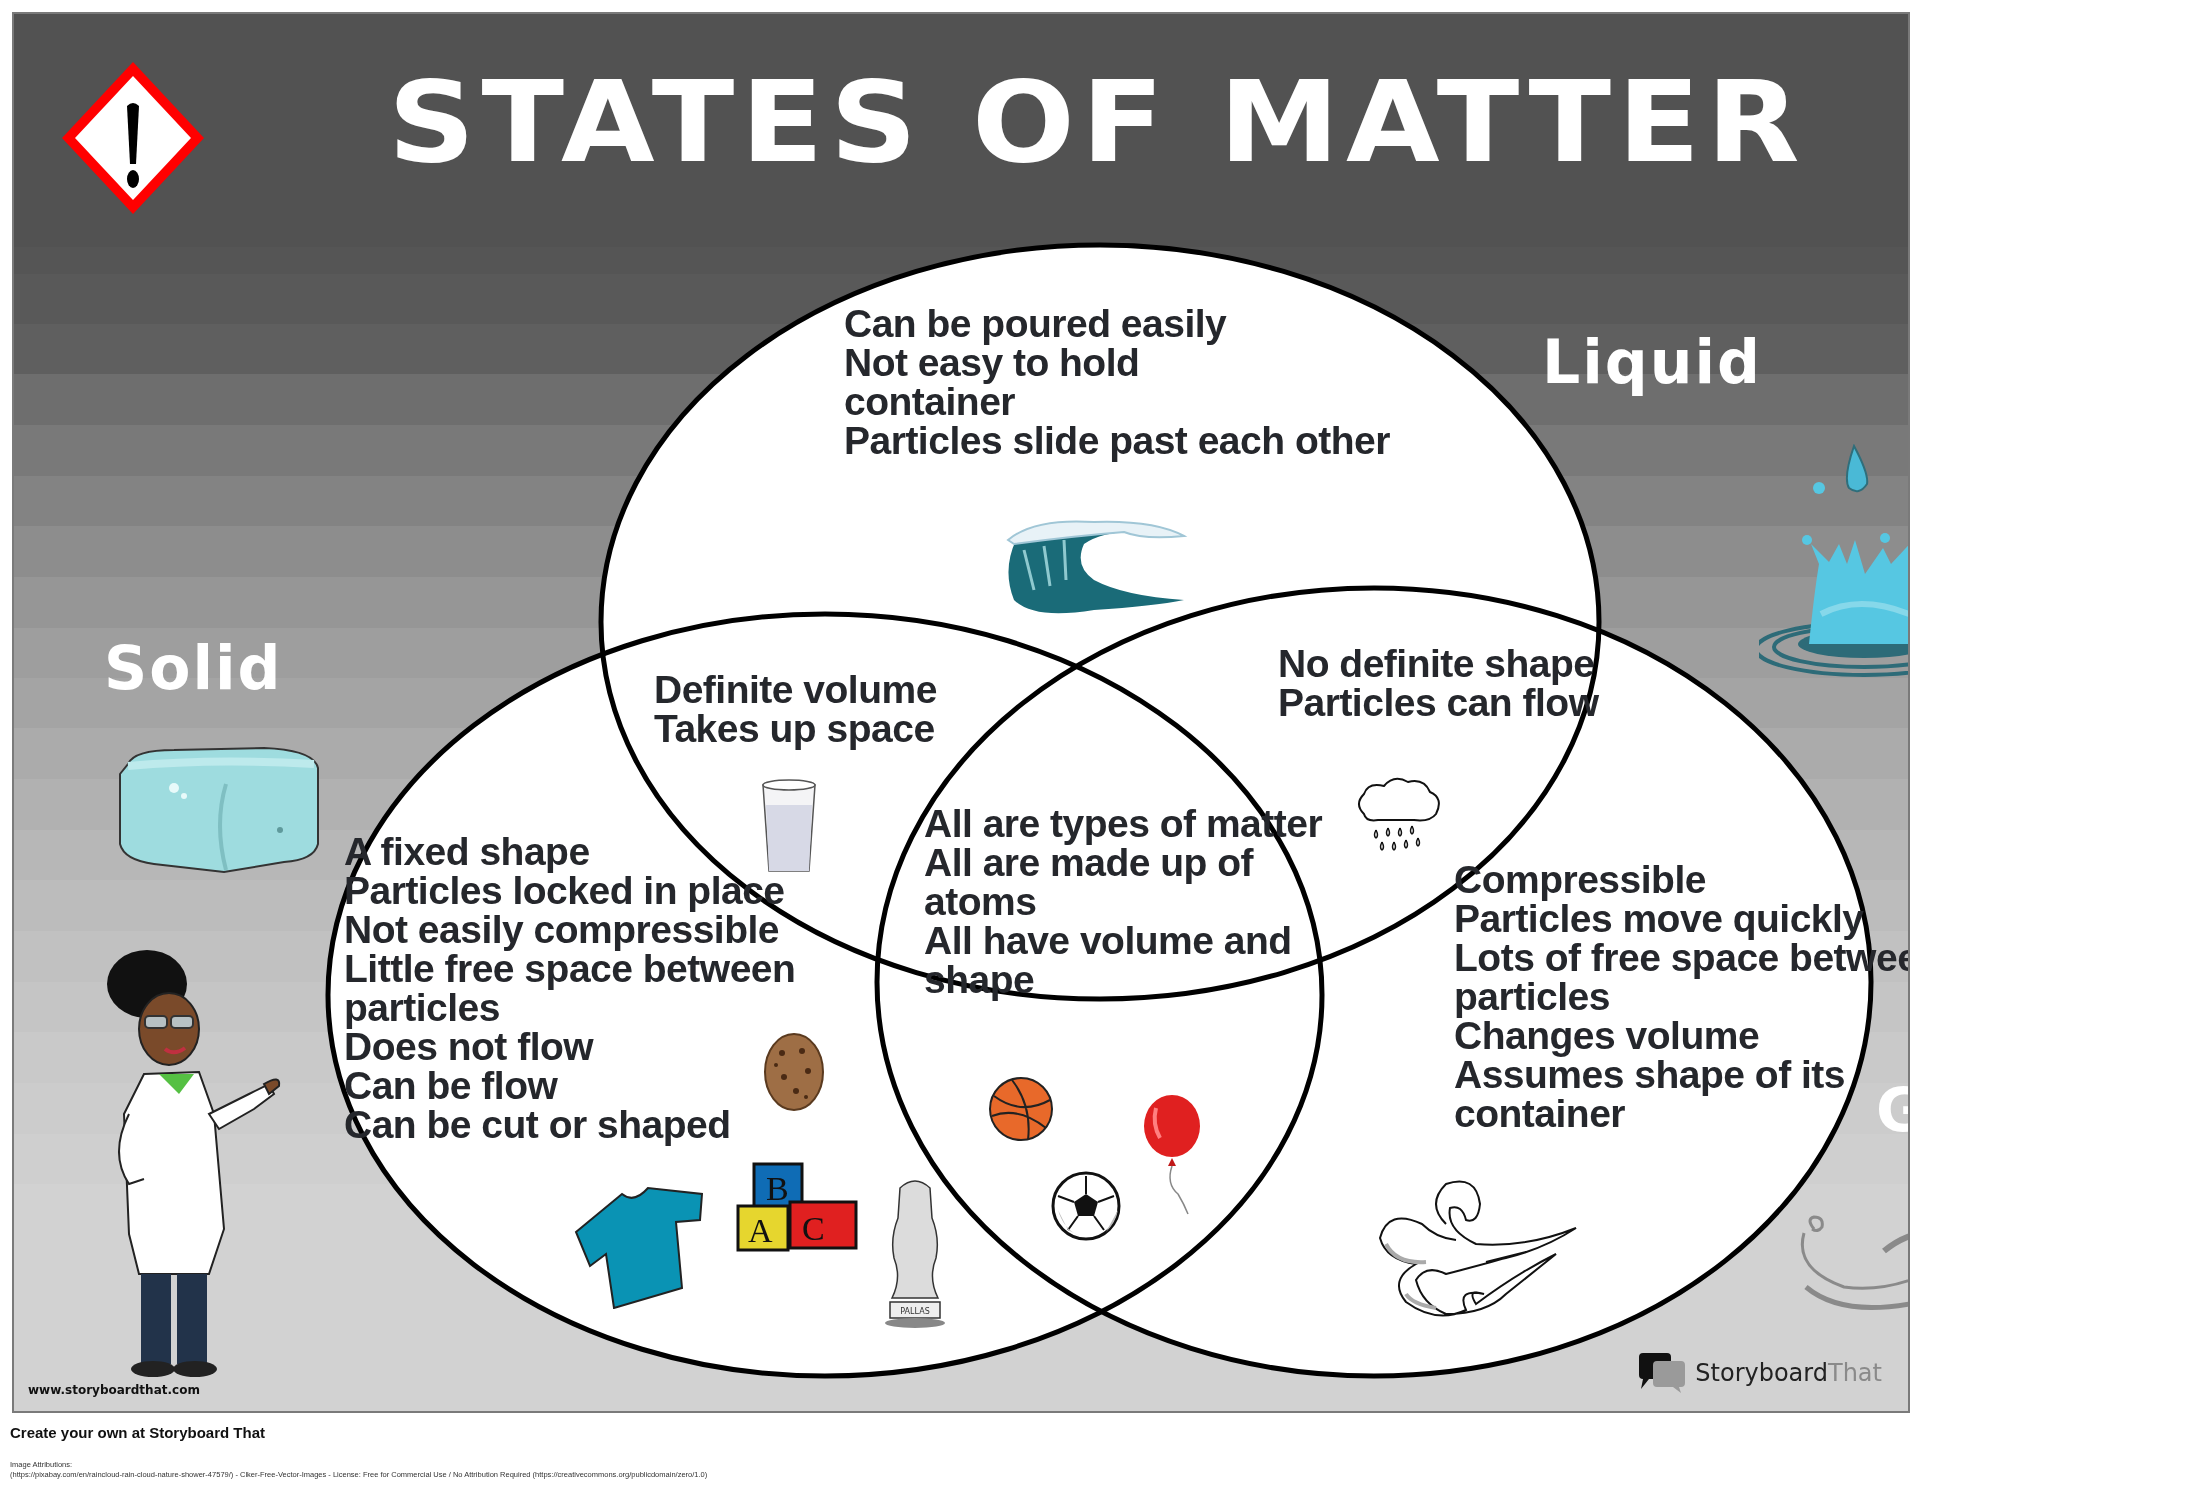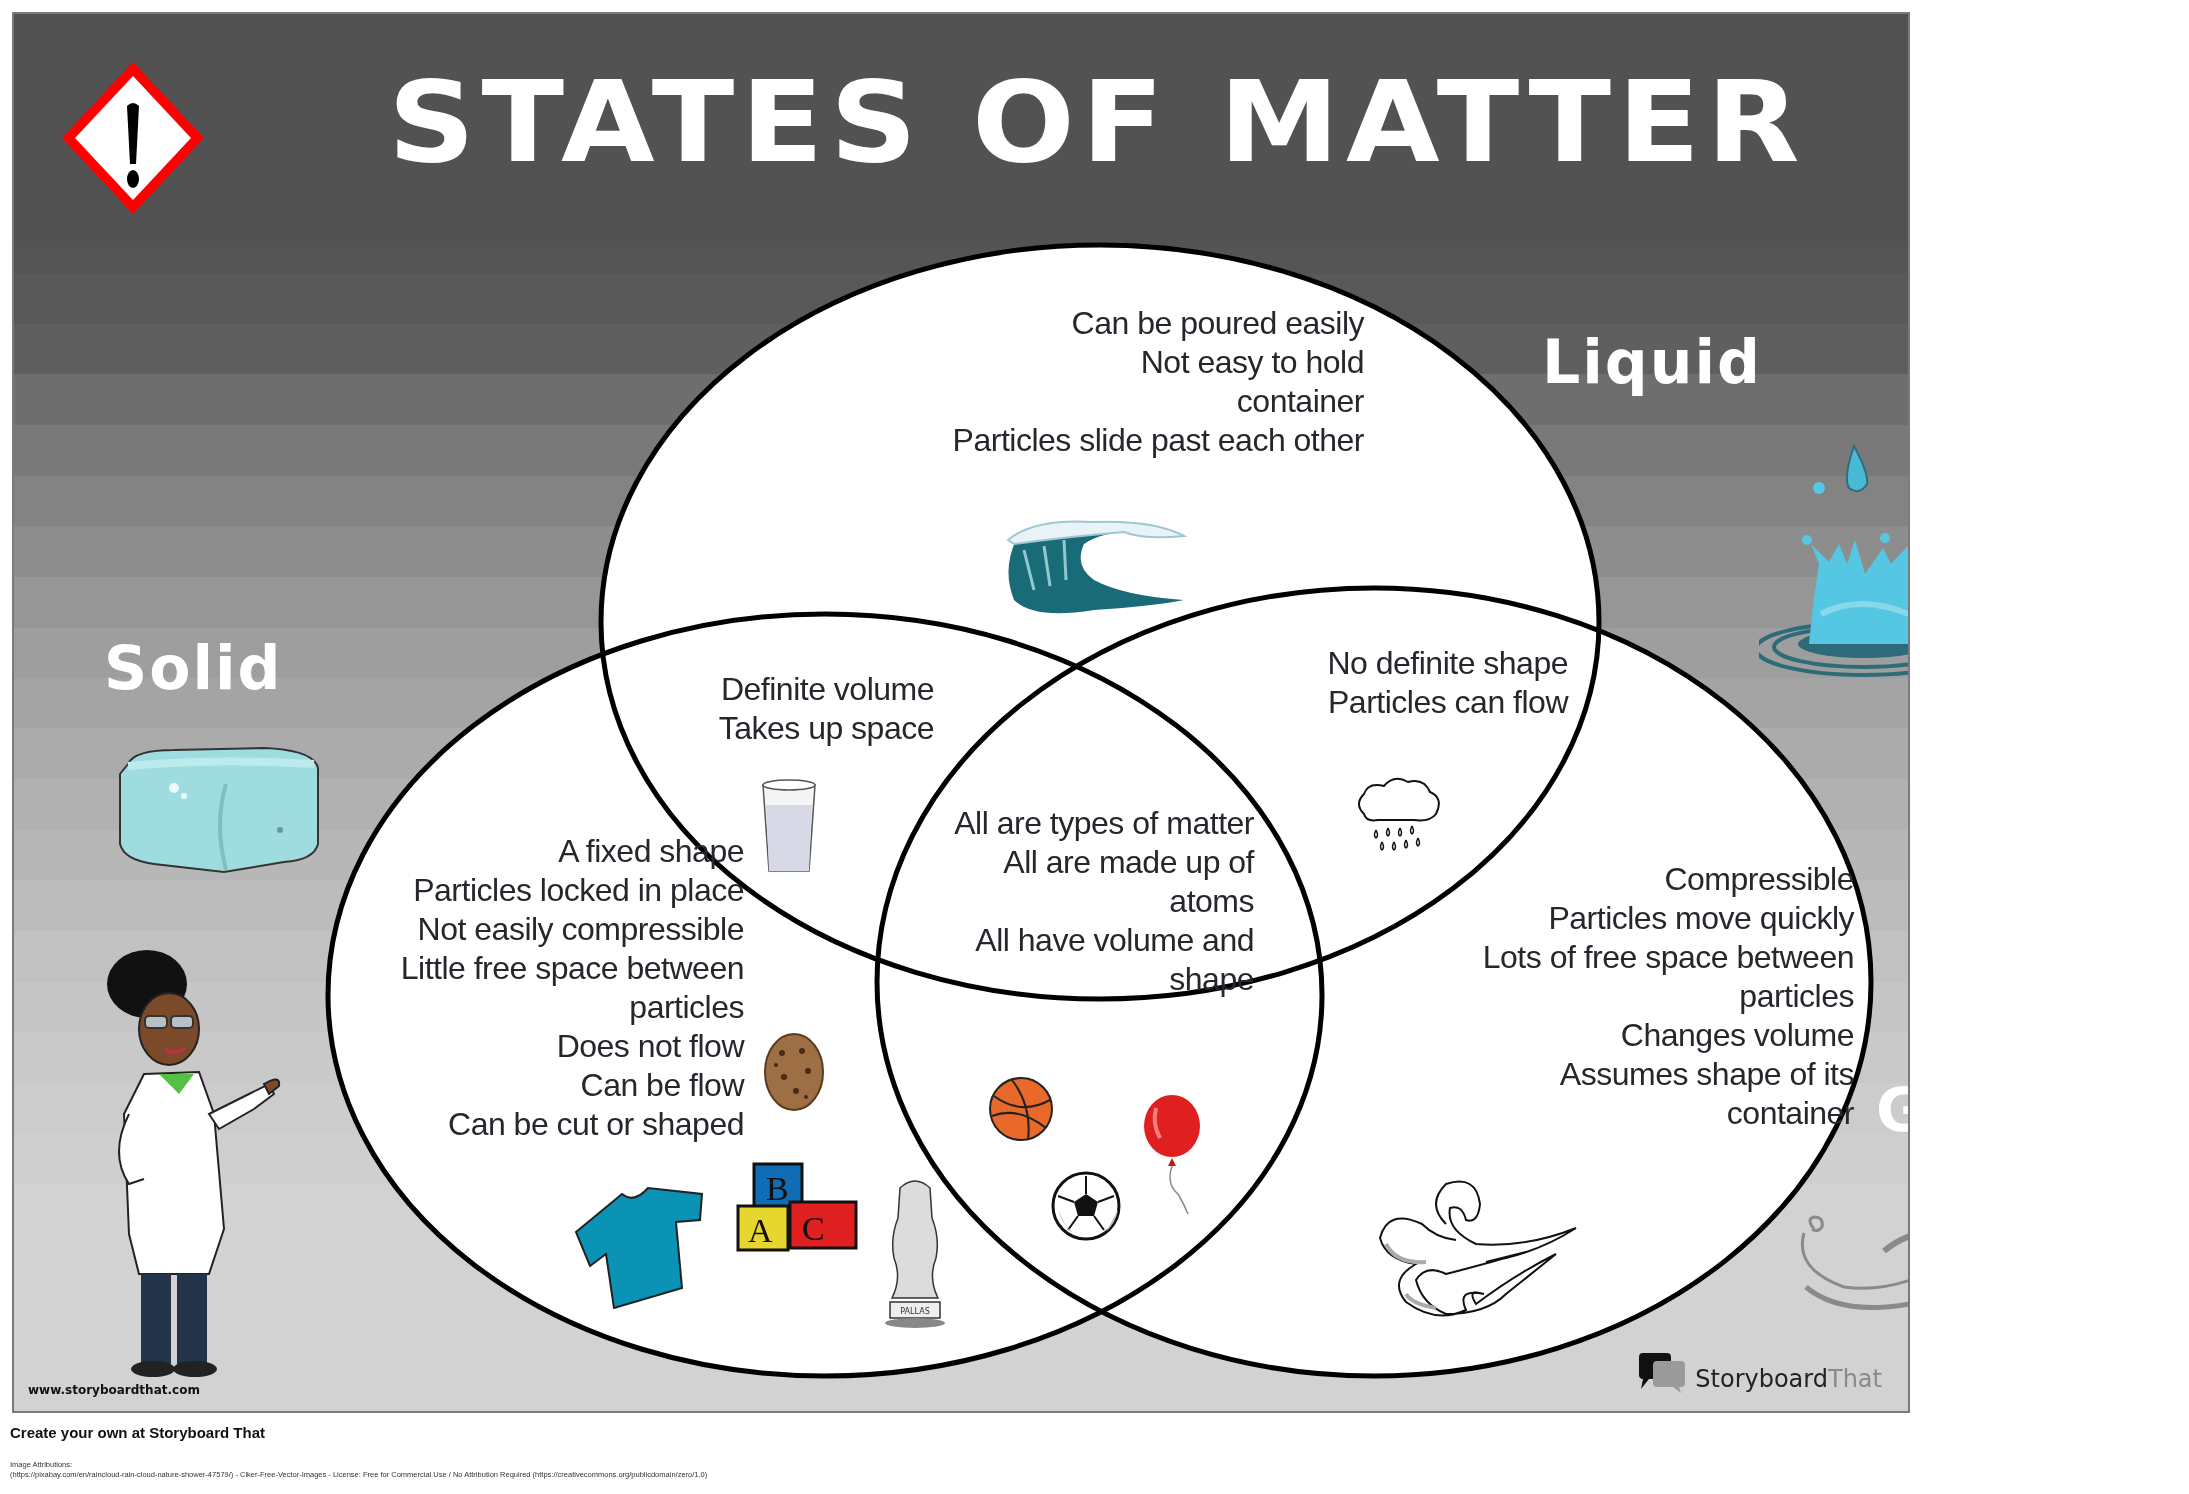--- a/index.html
+++ b/index.html
@@ -43,34 +43,34 @@
   .hazard { position: absolute; top: 44px; width: 150px; height: 160px; }
 
   .state-label {
     position: absolute; color: #ffffff; font-family: "DejaVu Sans", sans-serif;
     font-weight: bold; font-size: 60px; line-height: 1; letter-spacing: 2px;
   }
 
   .venn { position: absolute; left: 0; top: 0; }
 
   .region-text {
-    position: absolute; text-align: right; color: #25272c;
-    font-family: "Liberation Sans", sans-serif; font-weight: normal;
-    font-size: 32px; line-height: 39px; letter-spacing: -0.5px;
+    position: absolute; text-align: left; color: #25272c;
+    font-family: "Liberation Sans", sans-serif; font-weight: bold;
+    font-size: 39px; line-height: 39px; letter-spacing: -0.5px;
   }
   .region-text div { white-space: nowrap; }
 
   .icon { position: absolute; }
 
   .watermark {
     position: absolute; left: 14px; bottom: 14px; font-size: 12px; font-weight: bold;
     color: #111; font-family: "DejaVu Sans", sans-serif;
   }
   .brand {
-    position: absolute; right: 26px; bottom: 18px; display: flex; align-items: flex-end; gap: 8px;
+    position: absolute; right: 26px; bottom: 18px; display: flex; align-items: center; gap: 8px;
     font-family: "DejaVu Sans", sans-serif; font-size: 24px; color: #222;
   }
   .brand .that { color: #8a8a8a; }
 
   .footer-cta {
     position: absolute; left: 10px; top: 1424px; font-size: 15px; font-weight: bold; color: #111;
   }
   .footer-attr {
     position: absolute; left: 10px; top: 1460px; font-size: 7.5px; line-height: 10px; color: #333;
   }

